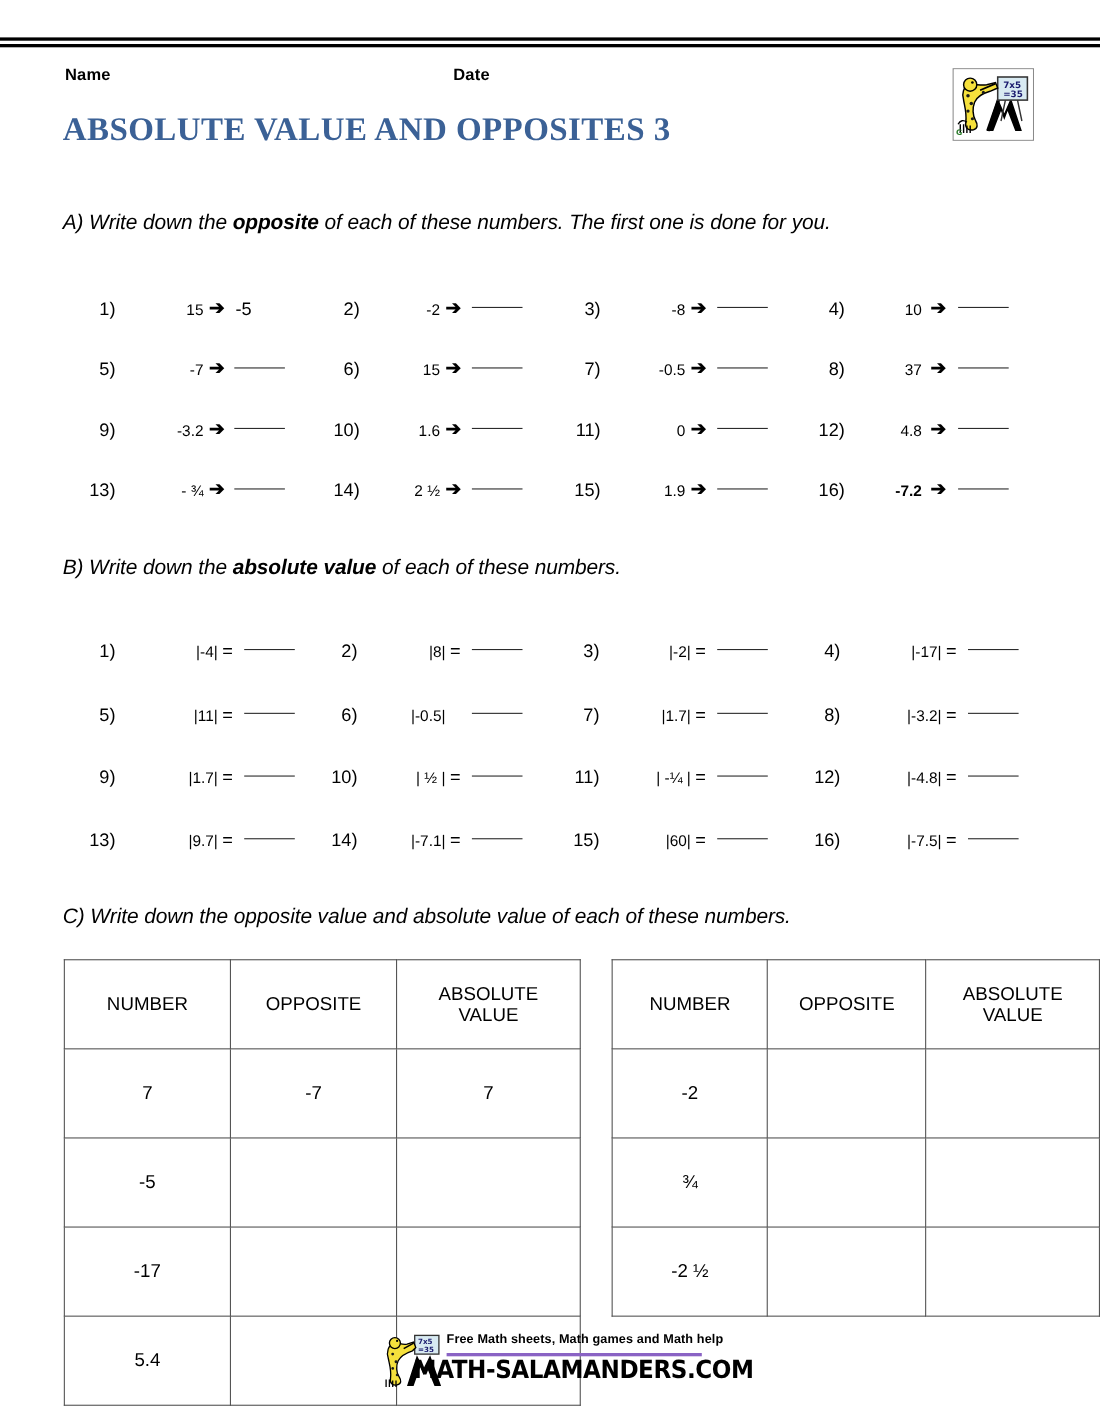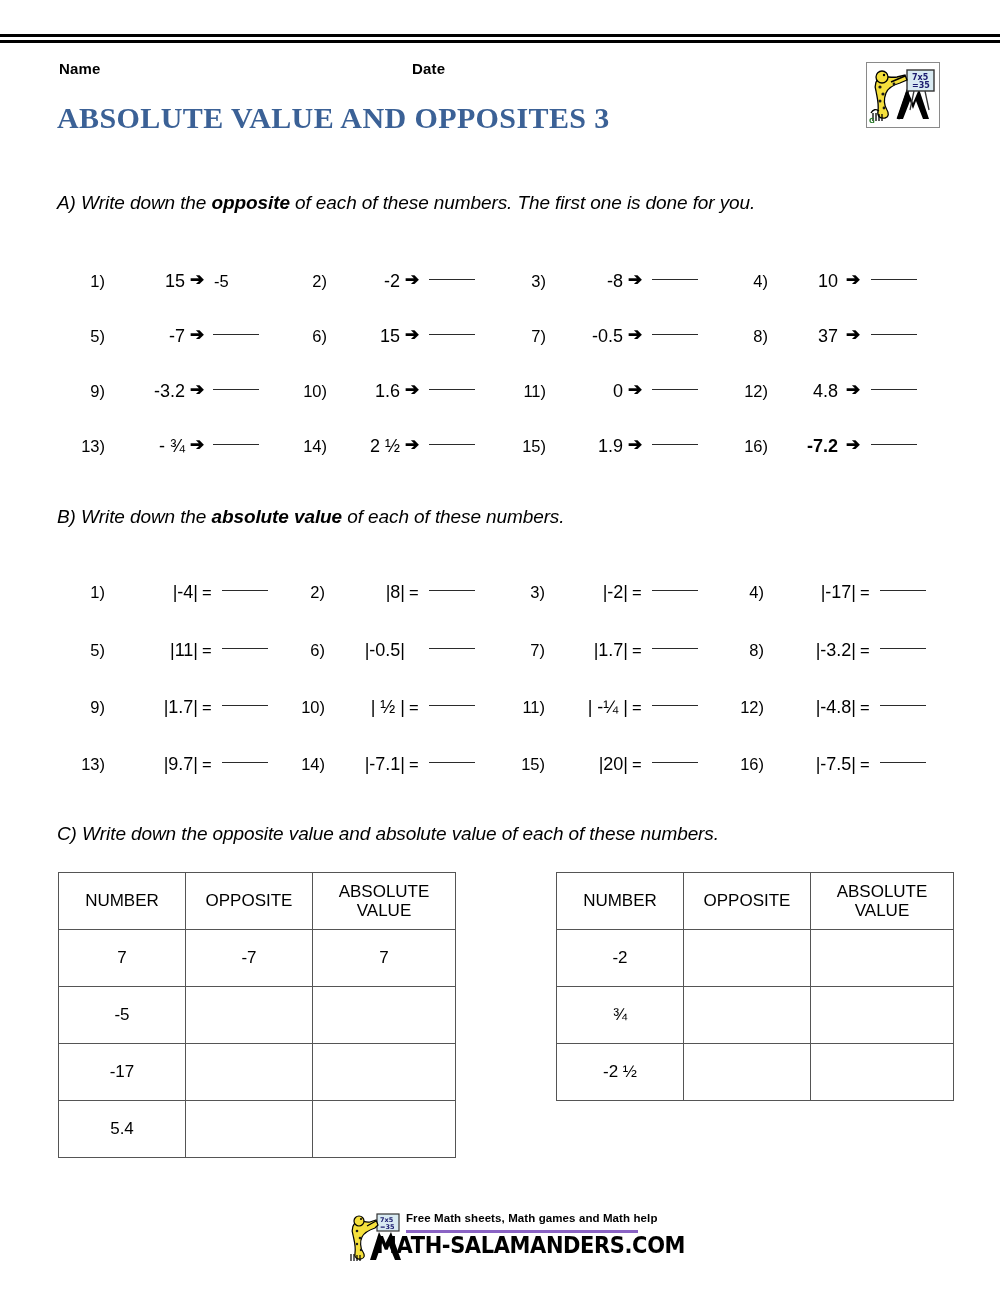--- a/index.html
+++ b/index.html
@@ -108,21 +108,21 @@
     position: absolute;
     top: 0;
     width: 34px;
     text-align: right;
     font-size: 16.5px;
   }
   .prob .expr {
     position: absolute;
     top: 0;
     text-align: right;
-    font-size: 18px;
+    font-size: 14px;
     white-space: nowrap;
   }
   .prob .arrow {
     position: absolute;
     top: -1px;
     font-size: 17px;
     font-weight: bold;
   }
   .prob .answer {
     position: absolute;
@@ -150,21 +150,21 @@
   .c-table {
     position: absolute;
     border-collapse: collapse;
     table-layout: fixed;
   }
   .c-table td, .c-table th {
     border: 1.3px solid #555555;
     font-weight: normal;
     font-size: 17px;
     text-align: center;
-    padding: 0;
+    padding: 12px;
   }
   .c-table thead th {
     height: 56px;
     vertical-align: middle;
     line-height: 1.12;
     font-size: 17px;
   }
   .c-table tbody td {
     height: 56px;
     vertical-align: middle;
@@ -463,21 +463,21 @@
         <span class="blank" style="left: 222px;"></span>
       </div>
       <div class="prob babs">
         <span class="num" style="left: 291px;">14)</span>
         <span class="expr" style="left: 315px; width: 90px;">|-7.1|</span>
         <span class="eq" style="left: 409px;">=</span>
         <span class="blank" style="left: 429px;"></span>
       </div>
       <div class="prob babs">
         <span class="num" style="left: 511px;">15)</span>
-        <span class="expr" style="left: 538px; width: 90px;">|20|</span>
+        <span class="expr" style="left: 538px; width: 90px;">|60|</span>
         <span class="eq" style="left: 632px;">=</span>
         <span class="blank" style="left: 652px;"></span>
       </div>
       <div class="prob babs">
         <span class="num" style="left: 730px;">16)</span>
         <span class="expr" style="left: 766px; width: 90px;">|-7.5|</span>
         <span class="eq" style="left: 860px;">=</span>
         <span class="blank" style="left: 880px;"></span>
       </div>
     </div>

